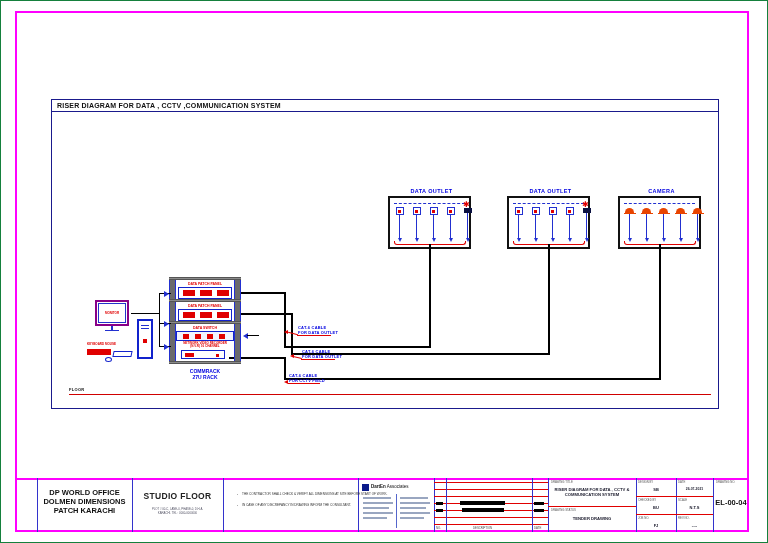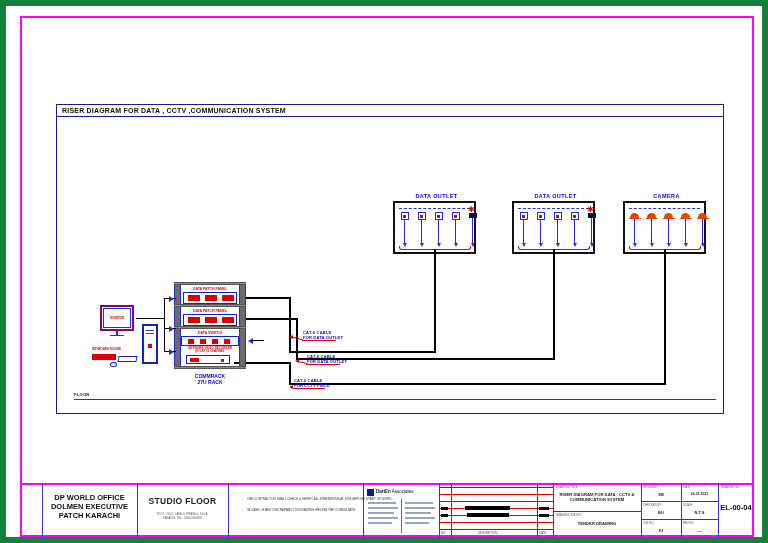--- a/index.html
+++ b/index.html
@@ -1,16 +1,16 @@
 <!DOCTYPE html>
 <html><head>
 <meta charset="utf-8">
 <style>
   html,body{margin:0;padding:0;background:#e8e8e8;}
-  #app{position:relative;width:768px;height:543px;background:#ffffff;border:6px solid #15803d;box-sizing:border-box;overflow:hidden;
+  #app{position:relative;width:768px;height:543px;background:#ffffff;border:1px solid #15803d;box-sizing:border-box;overflow:hidden;
        font-family:"Liberation Sans","DejaVu Sans",sans-serif;}
   .k{position:absolute;background:#000000;}
   .r{position:absolute;background:#e00000;}
   .bl{position:absolute;background:#2230d0;}
   .mg{position:absolute;background:#ff00ff;}
   
   .pink{position:absolute;left:14px;top:10px;width:734px;height:521px;border:2px solid #ff00ff;box-sizing:border-box;}
   .frame{position:absolute;left:50px;top:98px;width:668px;height:310px;border:1px solid #1a1a8c;box-sizing:border-box;}
   .titlebar{position:absolute;left:50px;top:98px;width:668px;height:13px;border:1px solid #1a1a8c;box-sizing:border-box;
             font-size:7px;font-weight:600;color:#111;line-height:12px;padding-left:5px;letter-spacing:.2px;}
@@ -296,21 +296,21 @@
     <div class="tdiv" style="left:208px"></div>
     <div class="tdiv" style="left:343px"></div>
     <div class="tdiv" style="left:419px"></div>
     <div class="tdiv" style="left:533px"></div>
     <div class="tdiv" style="left:621px"></div>
     <div class="tdiv" style="left:661px"></div>
     <div class="tdiv" style="left:698px"></div>
 
     <div class="projname">
       <div>DP WORLD OFFICE</div>
-      <div>DOLMEN EXECUTIVE</div>
+      <div>DOLMEN DIMENSIONS</div>
       <div>PATCH KARACHI</div>
     </div>
 
     <div class="archname">STUDIO FLOOR</div>
     <div class="addr">
       <div>PLOT # 00-C, LANE-0, PHASE-0, D.H.A.</div>
       <div>KARACHI.  TEL : 0000-0000000</div>
     </div>
 
     <div class="note-line" style="top:14px">THE CONTRACTOR SHALL CHECK &amp; VERIFY ALL DIMENSIONS AT SITE BEFORE START OF WORK.</div>

